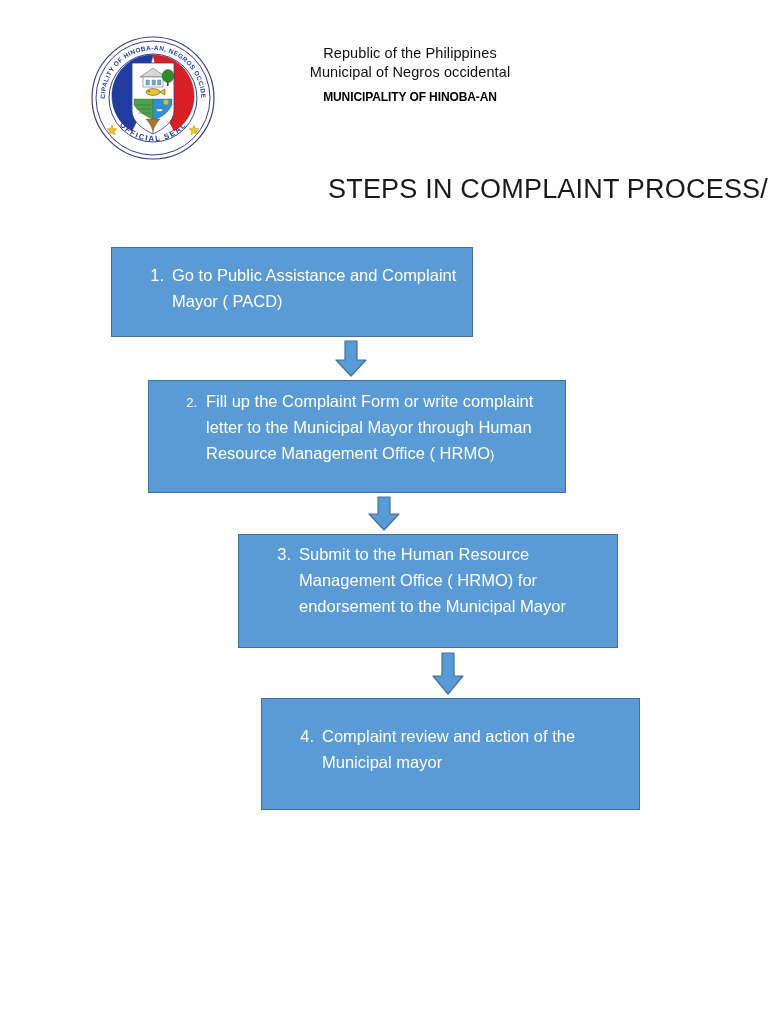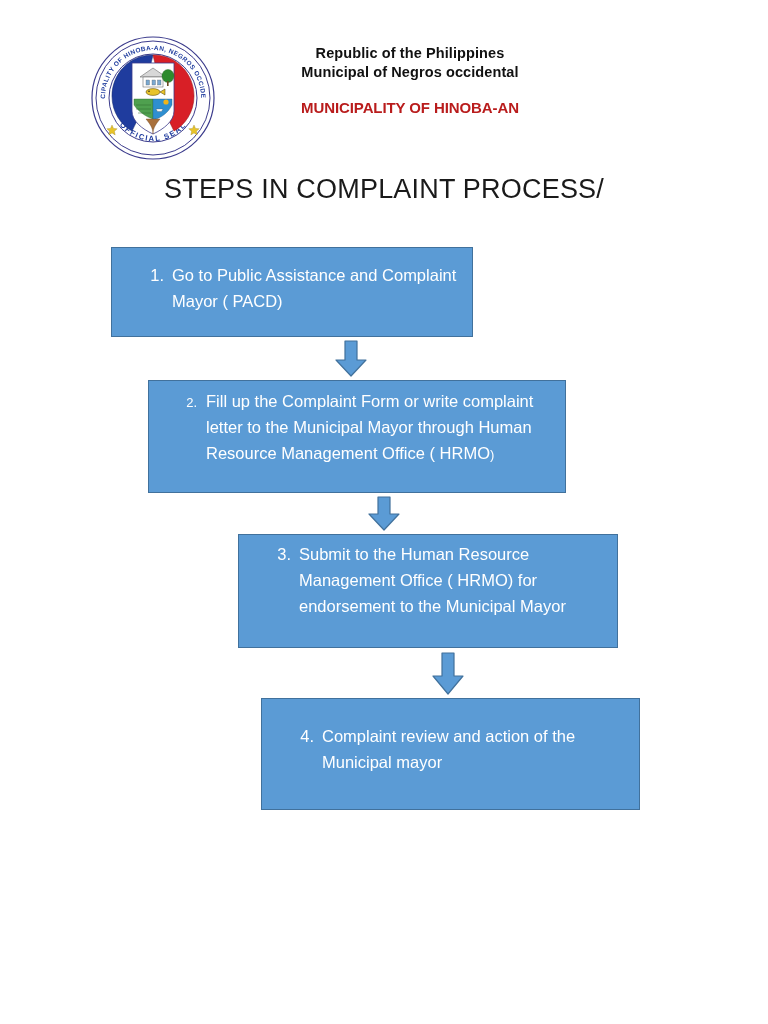--- a/index.html
+++ b/index.html
@@ -37,41 +37,41 @@
   #header-text {
     position: absolute;
     left: 265px;
     top: 44px;
     width: 290px;
     text-align: center;
     line-height: 1.30;
   }
   .hdr-line {
     font-size: 14.5px;
-    font-weight: 700;
+    font-weight: 400;
     letter-spacing: 0.1px;
     color: #111;
     white-space: nowrap;
   }
   .hdr-muni {
-    font-size: 15px;
+    font-size: 12px;
     font-weight: bold;
     letter-spacing: -0.1px;
-    margin-top: 16px;
-    color: #b91c1c;
+    margin-top: 8px;
+    color: #000000;
     white-space: nowrap;
   }
 
   
   #doc-title {
     position: absolute;
     left: 0;
     top: 174px;
     width: 768px;
-    text-align: center;
+    text-align: right;
     font-size: 27px;
     font-weight: 400;
     letter-spacing: 0.2px;
     color: #1a1a1a;
   }
 
   
   .flow-box {
     position: absolute;
     background: #5B9BD5;

